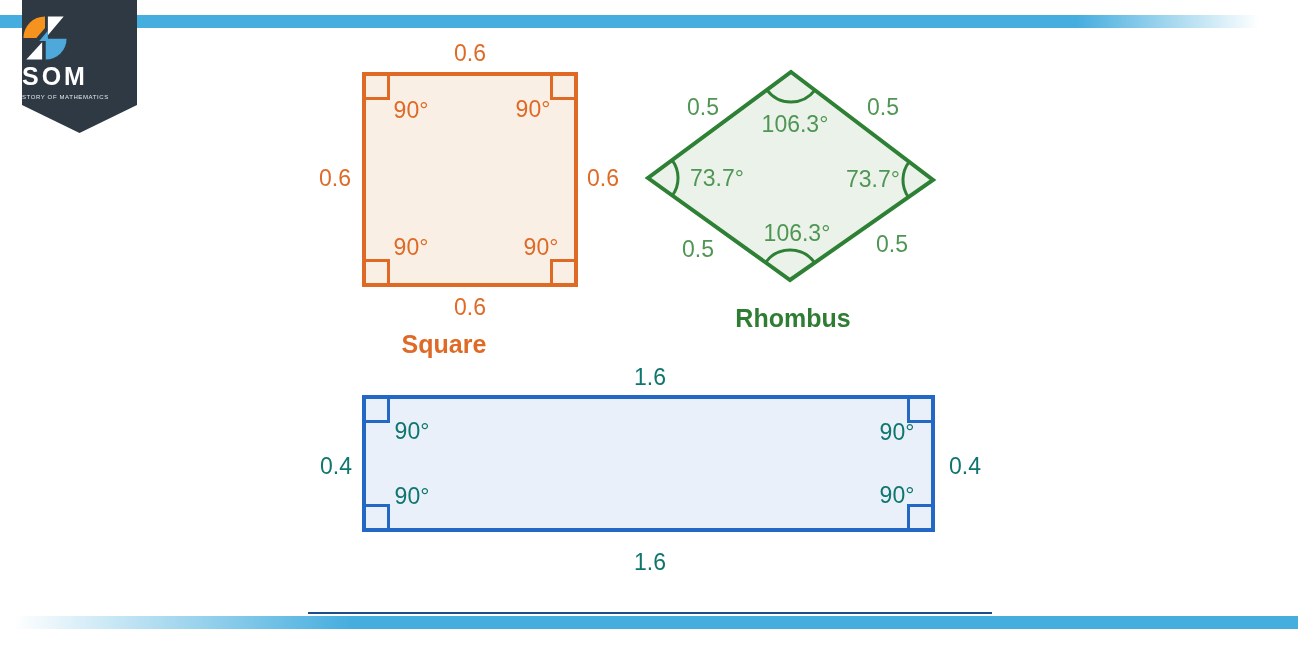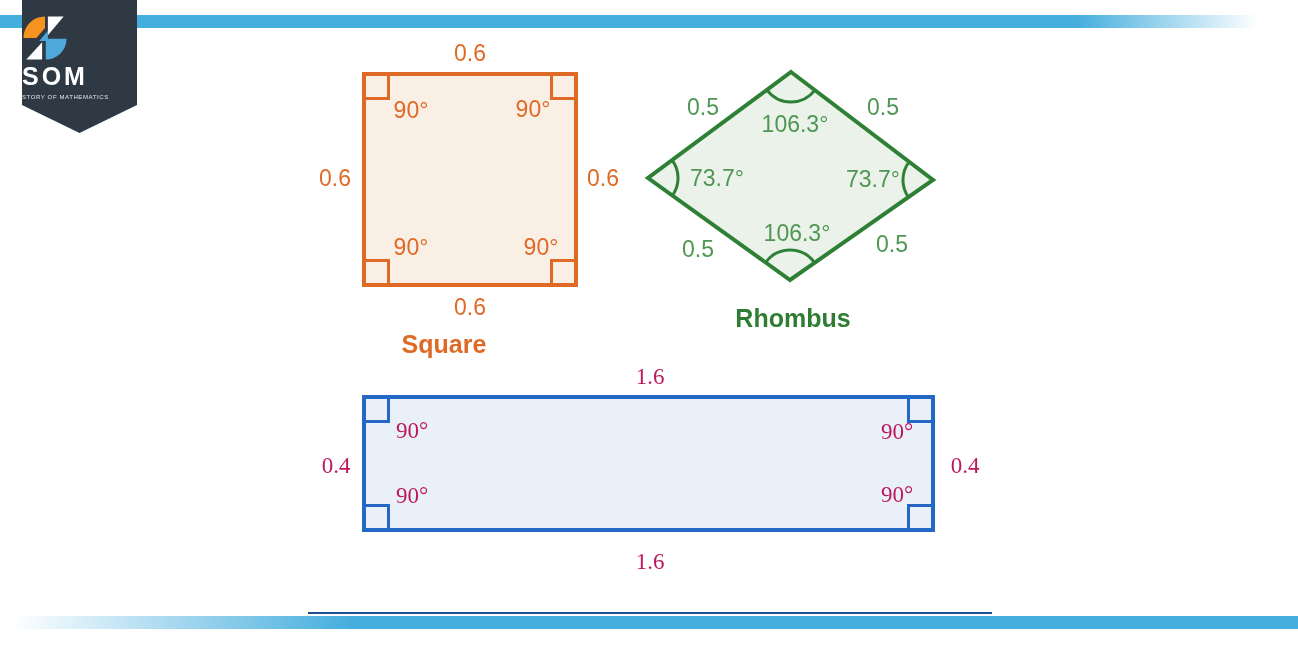--- a/index.html
+++ b/index.html
@@ -30,21 +30,21 @@
   }
   .logo-mark { margin-top: 15px; width: 46px; height: 46px; }
   .logo-word { color: #ffffff; font-size: 25px; font-weight: bold; letter-spacing: 3px; margin-top: 1px; }
   .logo-tagline { color: #E2E8EC; font-size: 6px; letter-spacing: 0.6px; margin-top: 3px; white-space: nowrap; }
 
   
   .label { position: absolute; transform: translate(-50%,-50%); font-size: 23px; white-space: nowrap; }
   .title { position: absolute; transform: translate(-50%,-50%); font-size: 25px; font-weight: bold; white-space: nowrap; }
   .orange { color: #DF6A26; text-align: right; }
   .green-dark { color: #2E7D33; }
-  .blue   { color: #be185d; font-family: Liberation Serif, serif; }
+  .blue   { color: #0f766e; }
   .blue-dark { color: #1C5FC9; }
 
   
   .square-shape {
     position: absolute; left: 362px; top: 72px; width: 208px; height: 207px;
     background: #FAEFE5; border: 4px solid #DF6A26;
   }
   .rect-shape {
     position: absolute; left: 362px; top: 395px; width: 565px; height: 129px;
     background: #E9F0FA; border: 4px solid #2368C4;

